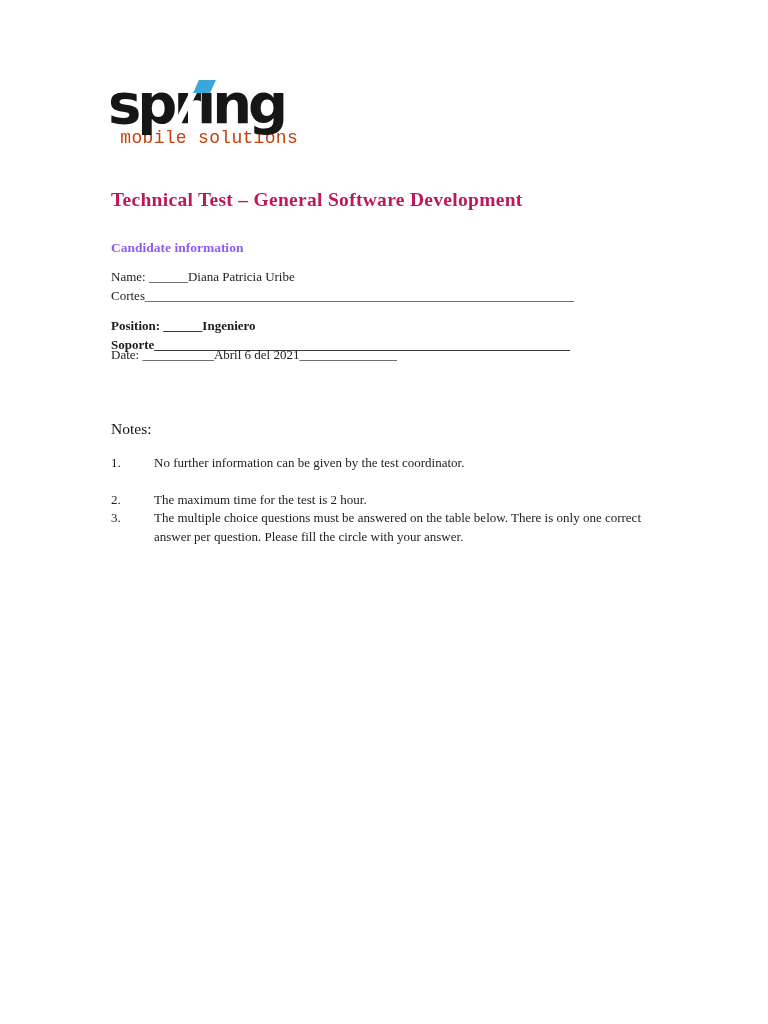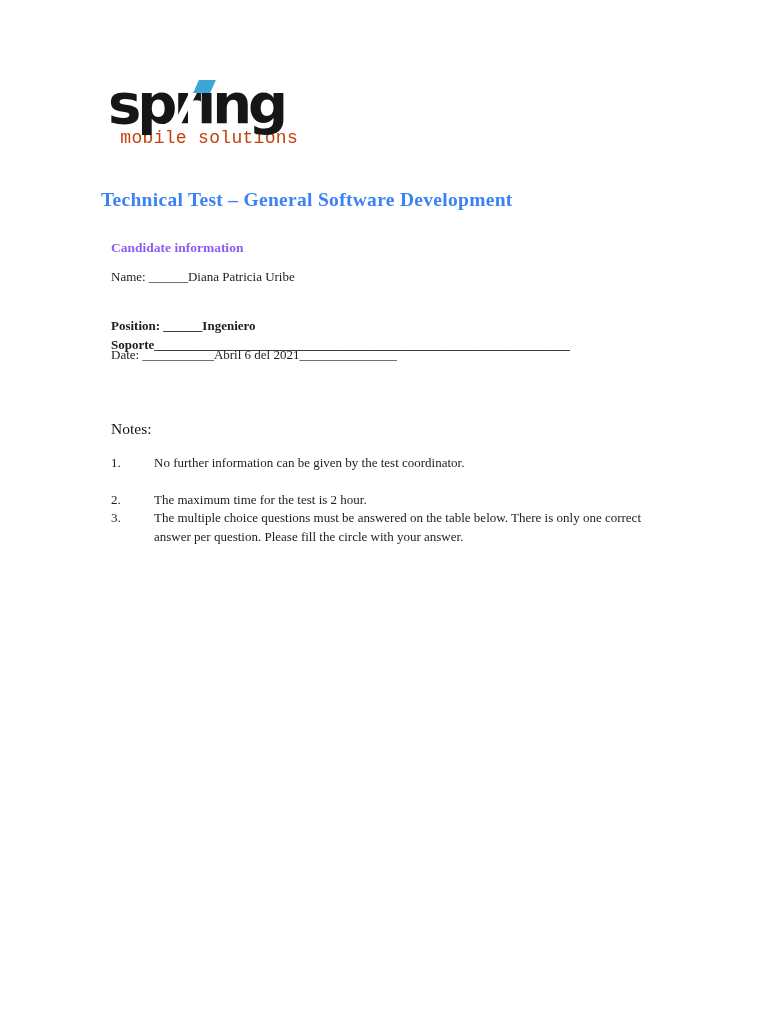--- a/index.html
+++ b/index.html
@@ -59,27 +59,27 @@
     letter-spacing: 0.3px;
     color: #c2410c;
     text-align: right;
     padding-right: 24px;
     margin-top: -3px;
   }
 
   
   .doc-title {
     position: absolute;
-    left: 101px;
+    left: 111px;
     top: 189px;
     margin: 0;
     font-size: 19.5px;
     font-weight: bold;
     letter-spacing: 0.3px;
-    color: #3b82f6;
+    color: #be185d;
     white-space: nowrap;
   }
   .cand-heading {
     position: absolute;
     left: 111px;
     top: 240px;
     margin: 0;
     font-size: 13.5px;
     font-weight: bold;
     color: #8b5cf6;
@@ -148,20 +148,21 @@
     </div>
     <div class="logo-sub">mobile solutions</div>
   </div>
 
   <h1 class="doc-title">Technical Test – General Software Development</h1>
 
   <h2 class="cand-heading">Candidate information</h2>
 
   <p class="field field-name">
     <span>Name: ______Diana Patricia Uribe</span><br>
+    <span>Cortes__________________________________________________________________</span>
   </p>
 
   <p class="field field-pos">
     <span>Position: ______Ingeniero</span><br>
     <span>Soporte________________________________________________________________</span>
   </p>
 
   <p class="field field-date">
     <span>Date: ___________Abril 6 del 2021_______________</span>
   </p>

